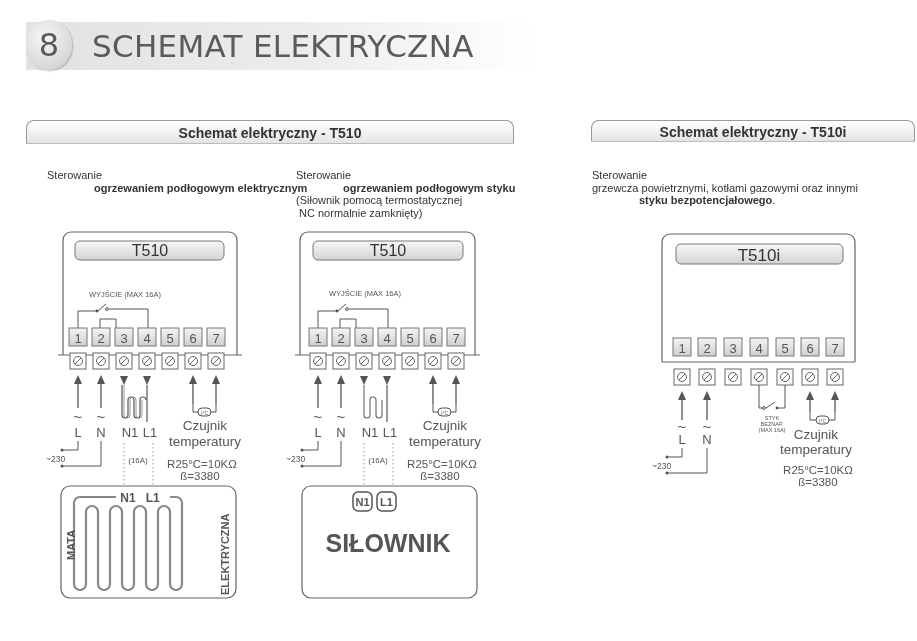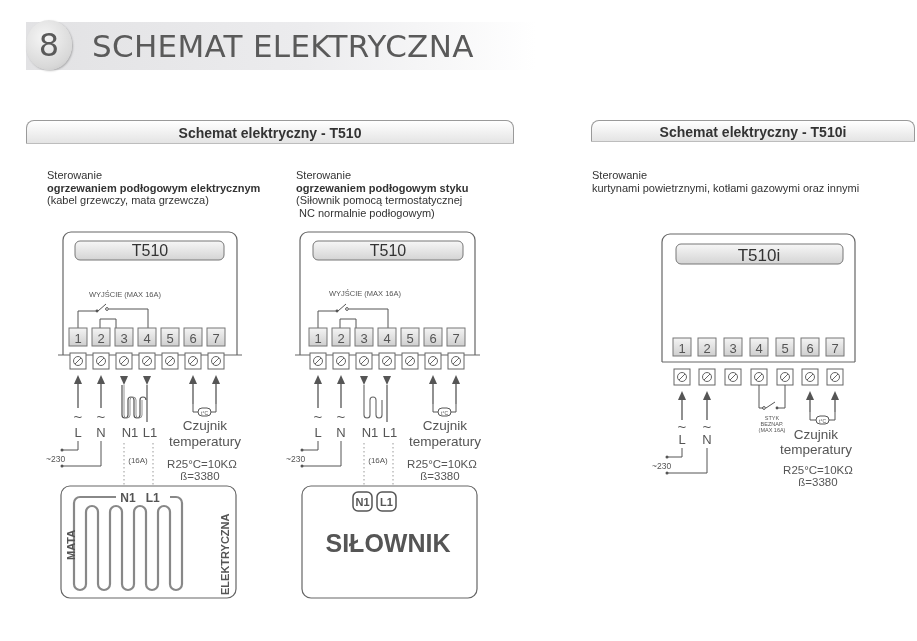--- a/index.html
+++ b/index.html
@@ -12,48 +12,48 @@
     box-shadow: 1px 1px 2px rgba(0,0,0,0.25); color: #5a5a5a; font-size: 32px; line-height: 50px; text-align: center;
     font-family: "DejaVu Sans", sans-serif; }
   .page-title { position: absolute; left: 92px; top: 24px; font-size: 31px; color: #5a5a5a; letter-spacing: 0.3px;
     font-family: "DejaVu Sans", sans-serif; line-height: 44px; }
   .section-bar { position: absolute; height: 22px; border: 1px solid #9a9a9a; border-bottom: none;
     border-radius: 8px 8px 0 0; background: linear-gradient(#ffffff, #e4e4e4);
     font-weight: bold; font-size: 14px; color: #333; text-align: center; line-height: 24px; }
   .section-bar.small { font-size: 14px; line-height: 22px; height: 20px; }
   .section-bar::after { content: ""; position: absolute; left: -1px; right: -1px; bottom: -1px; height: 1px; background: #bdbdbd; }
   .desc { position: absolute; font-size: 11px; line-height: 12.5px; color: #333; }
-  .desc b { font-weight: bold; }
+  .desc b { font-weight: bold; margin-left: 47px; }
   svg text { font-family: "Liberation Sans", "DejaVu Sans", sans-serif; }
   .diagram { position: absolute; }
 </style>
 </head>
 <body>
 
 <div class="page-header"></div>
 <div class="section-number">8</div>
 <div class="page-title">SCHEMAT ELEKTRYCZNA</div>
 
 <div class="section-bar" style="left:26px; top:120px; width:486px;">Schemat elektryczny - T510</div>
 <div class="section-bar small" style="left:591px; top:120px; width:322px;">Schemat elektryczny - T510i</div>
 
 <div class="desc" style="left:47px; top:169px;">
   <div>Sterowanie</div>
   <div><b>ogrzewaniem podłogowym elektrycznym</b></div>
-  <div>(kabel grzewczy, mata grzewcza)</div>
 </div>
 <div class="desc" style="left:296px; top:169px;">
   <div>Sterowanie</div>
   <div><b>ogrzewaniem podłogowym styku</b></div>
   <div>(Siłownik pomocą termostatycznej</div>
-  <div style="white-space:pre;"> NC normalnie podłogowym)</div>
+  <div style="white-space:pre;"> NC normalnie zamknięty)</div>
 </div>
 <div class="desc" style="left:592px; top:169px;">
   <div>Sterowanie</div>
-  <div>kurtynami powietrznymi, kotłami gazowymi oraz innymi</div>
+  <div>grzewcza powietrznymi, kotłami gazowymi oraz innymi</div>
+  <div><b>styku bezpotencjałowego</b><span>.</span></div>
 </div>
 
 <svg width="0" height="0" style="position:absolute">
   <defs>
     <linearGradient id="termGrad" x1="0" y1="0" x2="0" y2="1">
       <stop offset="0" stop-color="#f4f4f4"></stop>
       <stop offset="1" stop-color="#cfcfcf"></stop>
     </linearGradient>
     <linearGradient id="labelGrad" x1="0" y1="0" x2="0" y2="1">
       <stop offset="0" stop-color="#f7f7f7"></stop>

